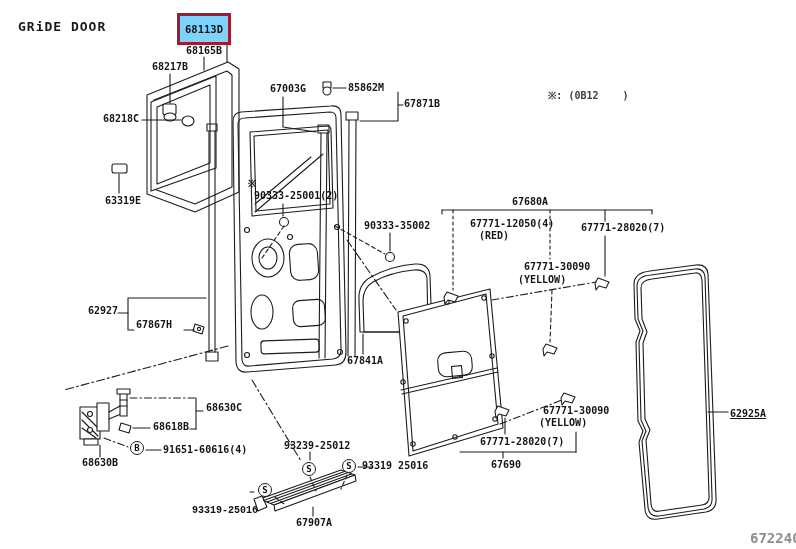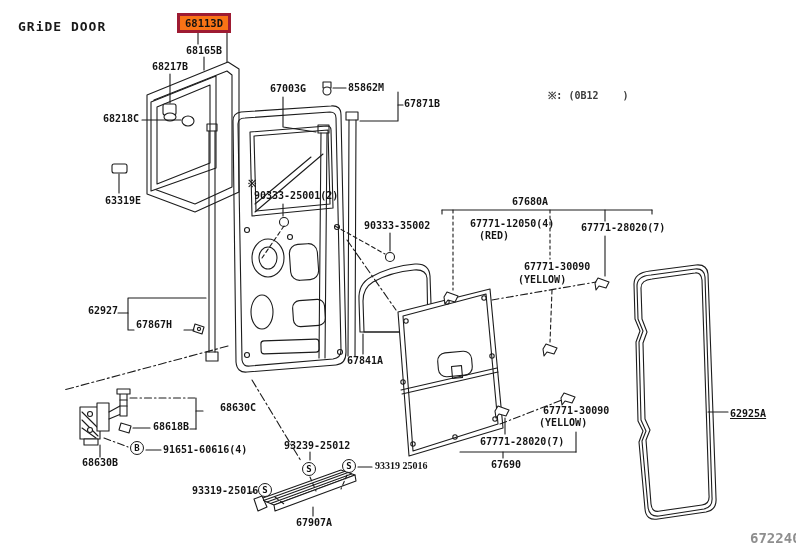--- a/index.html
+++ b/index.html
@@ -6,23 +6,23 @@
   .stage{position:relative;width:796px;height:549px;background:#fff;overflow:hidden;
          font-family:"DejaVu Sans Mono",monospace;border-radius:6px;}
   svg{position:absolute;left:0;top:0;}
   #labels-layer{position:absolute;left:0;top:0;width:796px;height:549px;}
   .lbl{position:absolute;font:bold 10px "DejaVu Sans Mono",monospace;color:#141414;
        white-space:pre;line-height:1;letter-spacing:0;}
   .lbl.big{font-size:10px;}
   .lbl.title{font-size:13px;letter-spacing:1px;color:#1a1a1a;}
   .lbl.note{font-size:10px;color:#3d3d3d;font-weight:bold;}
   .lbl.fig{font-size:14px;color:#8e8e8e;font-weight:bold;}
-  .hl-box{position:absolute;left:177px;top:13px;width:54px;height:20px;border:3px solid #9e1b32;
+  .hl-box{position:absolute;left:177px;top:13px;width:54px;height:32px;border:3px solid #9e1b32;
           box-sizing:border-box;display:flex;align-items:center;justify-content:center;
-          font:bold 10.5px "DejaVu Sans Mono",monospace;color:#111;background:#f97316;}
+          font:bold 10.5px "DejaVu Sans Mono",monospace;color:#111;background:#7dd3fc;}
   .marker{position:absolute;width:14px;height:14px;border:1.4px solid #1c1c1c;border-radius:50%;
           background:#fff;display:flex;align-items:center;justify-content:center;
           font:bold 9px "DejaVu Sans Mono",monospace;color:#111;box-sizing:border-box;}
 </style>
 </head>
 <body>
 
 <div class="stage">
 
   <svg width="796" height="549" viewBox="0 0 796 549">
@@ -239,27 +239,27 @@
       <span class="lbl" style="left: 364px; top: 221px;">90333-35002</span>
       <span class="lbl" style="left: 512px; top: 197px;">67680A</span>
       <span class="lbl" style="left: 470px; top: 219px;">67771-12050(4)</span>
       <span class="lbl big" style="left: 479px; top: 231px;">(RED)</span>
       <span class="lbl" style="left: 581px; top: 223px;">67771-28020(7)</span>
       <span class="lbl" style="left: 524px; top: 262px;">67771-30090</span>
       <span class="lbl big" style="left: 518px; top: 275px;">(YELLOW)</span>
       <span class="lbl" style="left: 88px; top: 306px;">62927</span>
       <span class="lbl" style="left: 136px; top: 320px;">67867H</span>
       <span class="lbl" style="left: 347px; top: 356px;">67841A</span>
-      <span class="lbl" style="left: 220px; top: 403px;">68630C</span>
+      <span class="lbl" style="left: 206px; top: 403px;">68630C</span>
       <span class="lbl" style="left: 153px; top: 422px;">68618B</span>
       <span class="lbl" style="left: 163px; top: 445px;">91651-60616(4)</span>
       <span class="lbl" style="left: 82px; top: 458px;">68630B</span>
       <span class="lbl" style="left: 284px; top: 441px;">93239-25012</span>
-      <span class="lbl" style="left: 375px; top: 461px; font-family: Liberation Serif, serif;">93319 25016</span>
-      <span class="lbl" style="left: 192px; top: 486px;">93319-25016</span>
+      <span class="lbl" style="left: 362px; top: 461px;">93319 25016</span>
+      <span class="lbl" style="left: 192px; top: 506px; font-family: Liberation Mono, monospace;">93319-25016</span>
       <span class="lbl" style="left: 296px; top: 518px;">67907A</span>
       <span class="lbl" style="left: 543px; top: 406px;">67771-30090</span>
       <span class="lbl big" style="left: 539px; top: 418px;">(YELLOW)</span>
       <span class="lbl" style="left: 480px; top: 437px;">67771-28020(7)</span>
       <span class="lbl" style="left: 491px; top: 460px;">67690</span>
       <span class="lbl" style="left: 730px; top: 409px; text-decoration: underline;">62925A</span>
       <span class="marker" style="left: 130px; top: 441px;">B</span>
       <span class="marker" style="left: 258px; top: 483px;">S</span>
       <span class="marker" style="left: 302px; top: 462px;">S</span>
       <span class="marker" style="left: 342px; top: 459px;">S</span>

